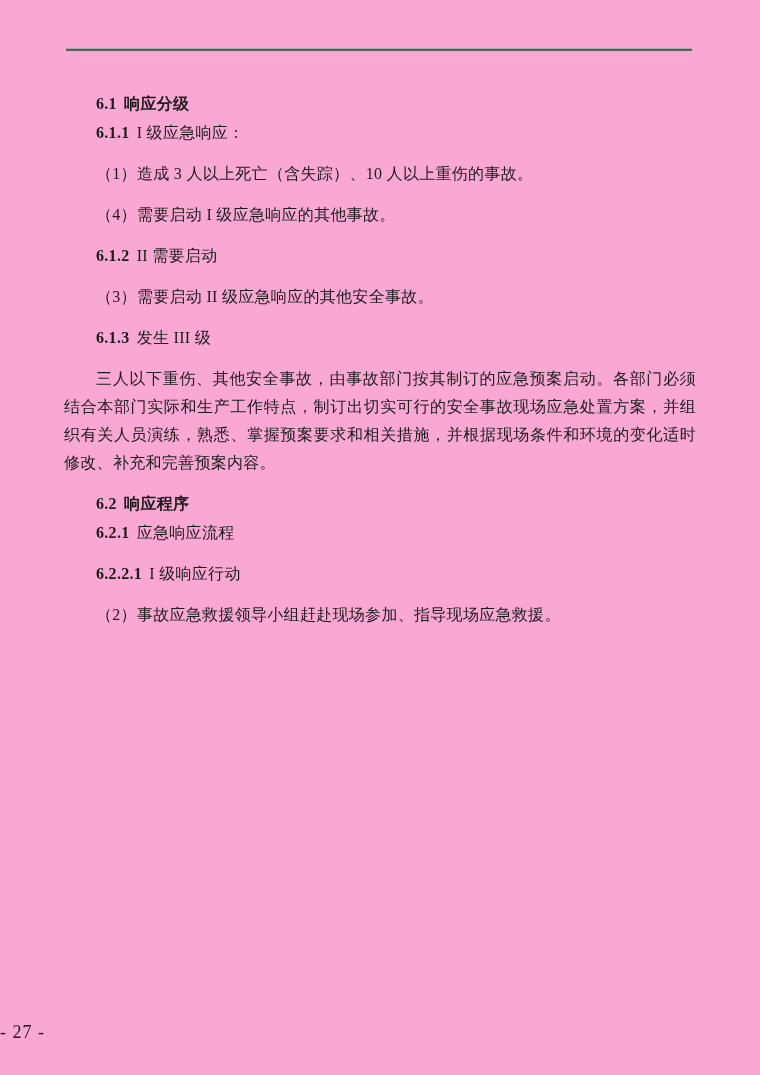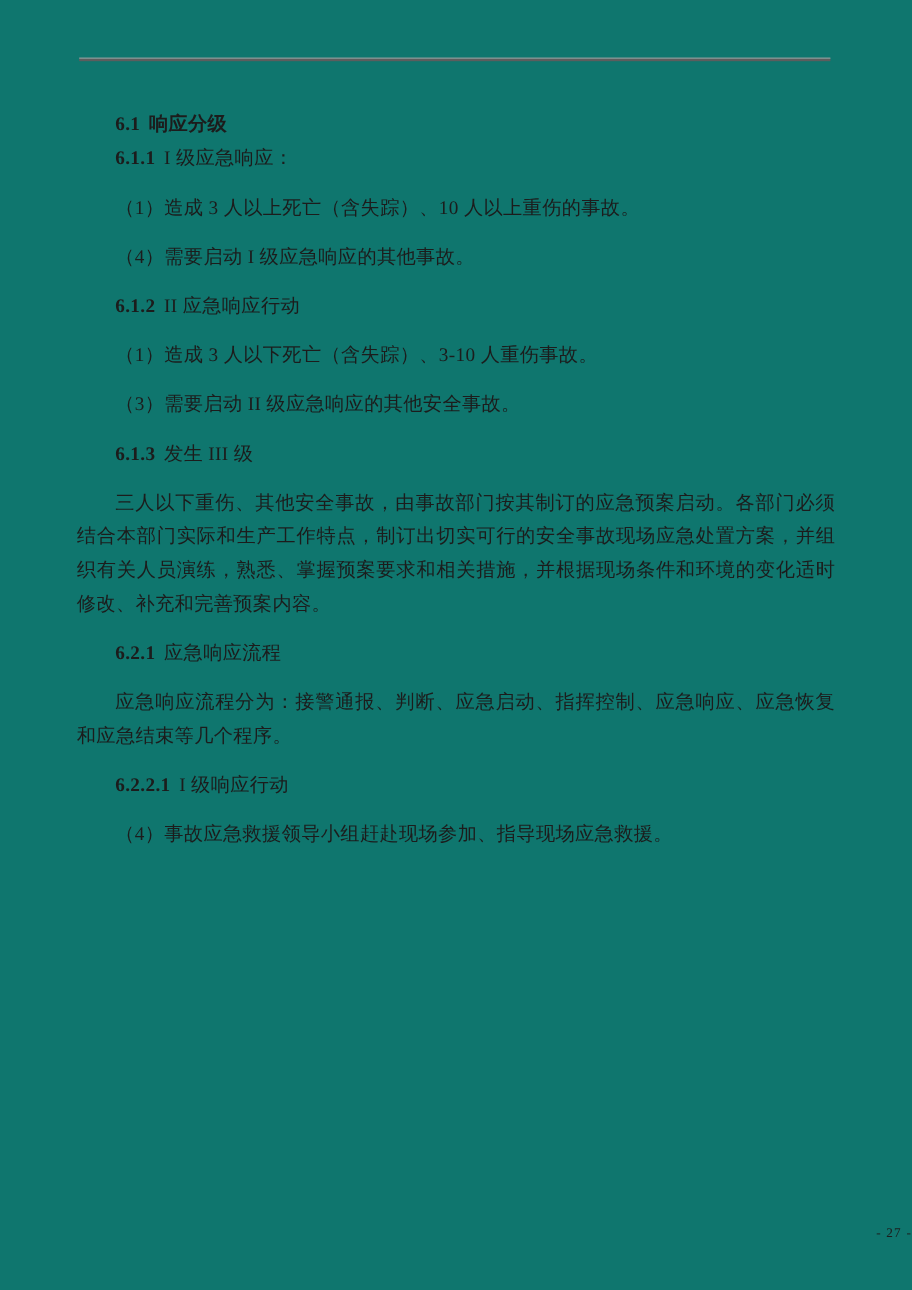--- a/index.html
+++ b/index.html
@@ -43,40 +43,39 @@
   .blk-h2 { font-weight: bold; }
   .blk-h3 .num { font-weight: bold; }
   .num { margin-right: 0.45em; }
   
   .blk-h2 + .blk-h3 { margin-top: -12px; font-family: Liberation Serif, serif; }
   .page-number {
     position: absolute;
     left: 0;
     right: 0;
     top: 1022px;
-    text-align: right;
-    font-size: 11px;
+    text-align: left;
+    font-size: 18px;
     letter-spacing: 1px;
     color: #1c1c1c;
   }
 </style>
 </head>
 <body>
 
-<div class="page" style="color: rgb(28, 28, 28); background: #0f766e;">
+<div class="page" style="color: rgb(28, 28, 28); background: #f9a8d4;">
   <div class="header-rule" style="border-bottom-color: rgb(93, 93, 93);"></div>
   <div class="content" id="doc">
       <p class="blk blk-h2"><span class="num">6.1</span><span>响应分级</span></p>
       <p class="blk blk-h3"><span class="num">6.1.1</span><span>I 级应急响应：</span></p>
       <p class="blk blk-para"><span>（1）造成 3 人以上死亡（含失踪）、10 人以上重伤的事故。</span></p>
       <p class="blk blk-para"><span>（4）需要启动 I 级应急响应的其他事故。</span></p>
-      <p class="blk blk-h3"><span class="num">6.1.2</span><span>II 应急响应行动</span></p>
-      <p class="blk blk-para"><span>（1）造成 3 人以下死亡（含失踪）、3-10 人重伤事故。</span></p>
+      <p class="blk blk-h3"><span class="num">6.1.2</span><span>II 需要启动</span></p>
       <p class="blk blk-para"><span>（3）需要启动 II 级应急响应的其他安全事故。</span></p>
       <p class="blk blk-h3"><span class="num">6.1.3</span><span>发生 III 级</span></p>
       <p class="blk blk-para"><span>三人以下重伤、其他安全事故，由事故部门按其制订的应急预案启动。各部门必须结合本部门实际和生产工作特点，制订出切实可行的安全事故现场应急处置方案，并组织有关人员演练，熟悉、掌握预案要求和相关措施，并根据现场条件和环境的变化适时修改、补充和完善预案内容。</span></p>
+      <p class="blk blk-h2"><span class="num">6.2</span><span>响应程序</span></p>
       <p class="blk blk-h3"><span class="num">6.2.1</span><span>应急响应流程</span></p>
-      <p class="blk blk-para"><span>应急响应流程分为：接警通报、判断、应急启动、指挥控制、应急响应、应急恢复和应急结束等几个程序。</span></p>
       <p class="blk blk-h3"><span class="num">6.2.2.1</span><span>I 级响应行动</span></p>
-      <p class="blk blk-para"><span>（4）事故应急救援领导小组赶赴现场参加、指导现场应急救援。</span></p>
+      <p class="blk blk-para"><span>（2）事故应急救援领导小组赶赴现场参加、指导现场应急救援。</span></p>
     </div>
   <div class="page-number">- 27 -</div>
 </div>
 
 </body></html>

